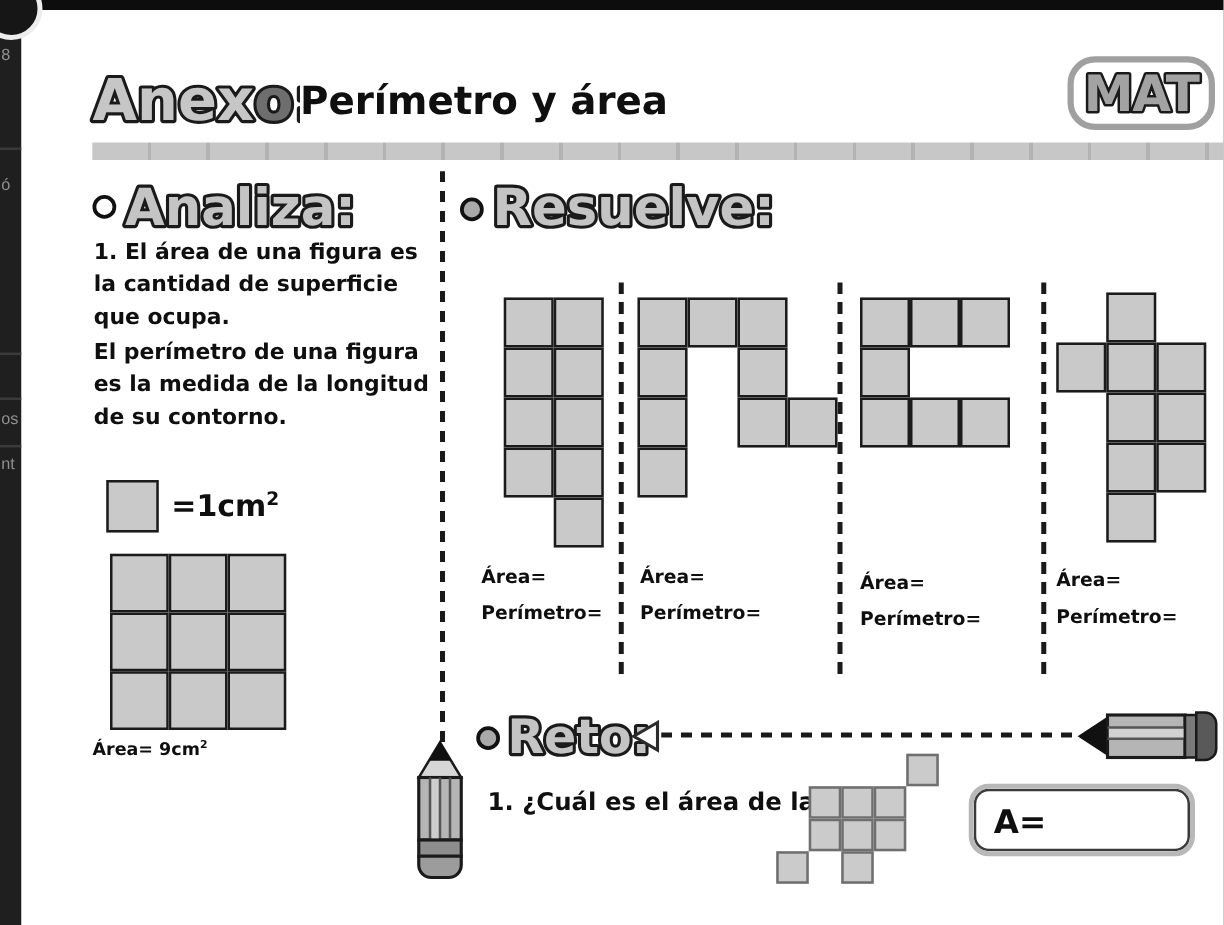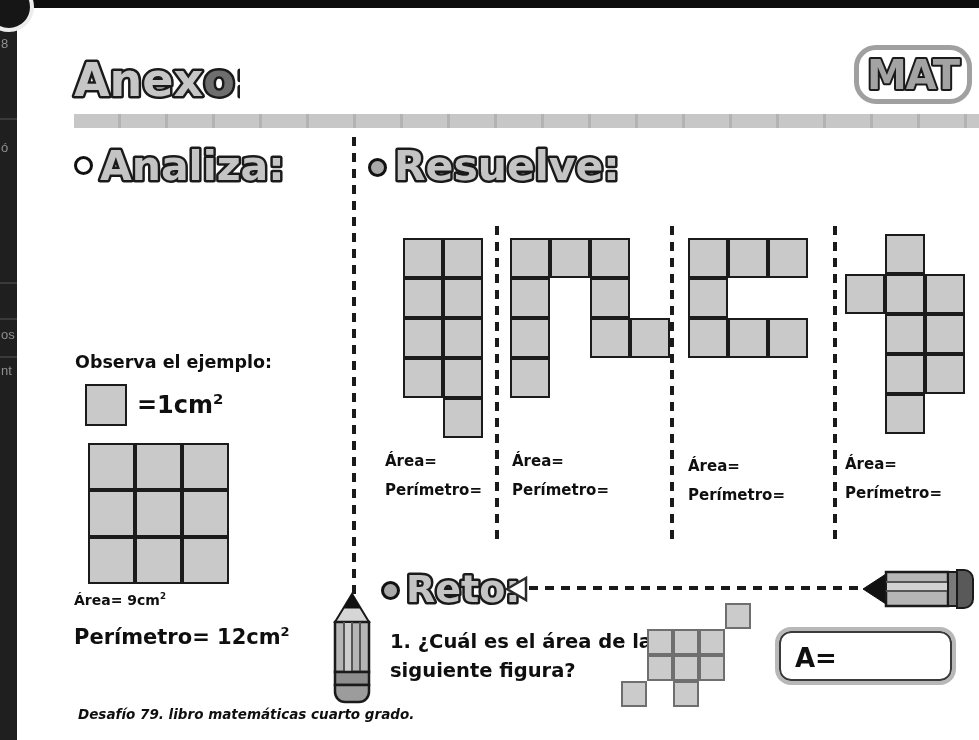--- a/index.html
+++ b/index.html
@@ -60,35 +60,37 @@
     <span class="strip-line" style="top:318px"></span>
     <span class="strip-line" style="top:356px"></span>
   </div>
   <div class="abs" id="corner-circle"></div>
 
   <svg class="abs" style="left:70px;top:46px" width="170" height="66">
     <text class="bubble" x="4" y="50" style="font-size:46px;stroke-width:5px;">
       <tspan fill="#c6c6c6">Anex</tspan><tspan fill="#6e6e6e">o</tspan><tspan fill="#3f3f3f">:</tspan>
     </text>
   </svg>
+  <div class="abs wtext" style="left:240px;top:63px;font-size:31px;">Perímetro y área</div>
   <div class="abs" id="mat-badge">
     <svg width="108" height="50">
       <text class="bubble" x="8" y="39" style="font-size:40px;stroke-width:4px;letter-spacing:-1px" fill="#a3a3a3">MAT</text>
     </svg>
   </div>
   <div class="abs" id="divider-bar"></div>
 
   <div class="abs vdash" style="left:352px;top:137px;height:458px"></div>
 
   <div class="abs bullet open" style="left:74px;top:156px"></div>
   <svg class="abs" style="left:96px;top:136px" width="240" height="58">
     <text class="bubble" x="4" y="44" style="font-size:41px;stroke-width:5px" fill="#c4c4c4">Analiza:</text>
   </svg>
 
-  <div class="abs wtext para" style="left:75px;top:350px">Observa el ejemplo:</div>
+  <div class="abs wtext para" style="left:75px;top:190px">1. El área de una figura es la cantidad de superficie que ocupa.</div>
+  <div class="abs wtext para" style="left:75px;top:270px">El perímetro de una figura es la medida de la longitud de su contorno.</div>
 
   <div class="figure" style="left: 85px; top: 384px; width: 42px; height: 42px;">
       <div class="cell" style="left: 0px; top: 0px; width: 42px; height: 42px;"></div>
     </div>
   <div class="abs wtext" style="left:137px;top:390px;font-size:24px">
     <span>=1cm</span><sup>2</sup>
   </div>
 
   <div class="figure" style="left: 88px; top: 443px; width: 141px; height: 141px;">
       <div class="cell" style="left: 0px; top: 0px; width: 47px; height: 47px;"></div>
@@ -98,25 +100,21 @@
       <div class="cell" style="left: 47px; top: 47px; width: 47px; height: 47px;"></div>
       <div class="cell" style="left: 94px; top: 47px; width: 47px; height: 47px;"></div>
       <div class="cell" style="left: 0px; top: 94px; width: 47px; height: 47px;"></div>
       <div class="cell" style="left: 47px; top: 94px; width: 47px; height: 47px;"></div>
       <div class="cell" style="left: 94px; top: 94px; width: 47px; height: 47px;"></div>
     </div>
 
   <div class="abs wtext" style="left:74px;top:591px;font-size:14px">
     <span>Área= 9cm</span><sup>2</sup>
   </div>
-  <div class="abs wtext" style="left:74px;top:624px;font-size:21px">
-    <span>Perímetro= 12cm</span><sup>2</sup>
-  </div>
-
-  <div class="abs wtext" style="left:78px;top:706px;font-size:13.5px;font-style:italic">Desafío 79. libro matemáticas cuarto grado.</div>
+
 
   <div class="abs bullet filled" style="left:368px;top:158px"></div>
   <svg class="abs" style="left:390px;top:136px" width="260" height="58">
     <text class="bubble" x="4" y="44" style="font-size:41px;stroke-width:5px" fill="#c4c4c4">Resuelve:</text>
   </svg>
 
   <div class="abs vdash" style="left:495px;top:226px;height:318px"></div>
   <div class="abs vdash" style="left:670px;top:226px;height:318px"></div>
   <div class="abs vdash" style="left:833px;top:226px;height:318px"></div>
 
@@ -197,21 +195,20 @@
     <rect x="6" y="30" width="34" height="50" fill="#b5b5b5" stroke="#1a1a1a" stroke-width="2.5"></rect>
     <rect x="16" y="31" width="7" height="48" fill="#cdcdcd"></rect>
     <line x1="15" y1="30" x2="15" y2="80" stroke="#555" stroke-width="2"></line>
     <line x1="23" y1="30" x2="23" y2="80" stroke="#555" stroke-width="2"></line>
     <line x1="31" y1="30" x2="31" y2="80" stroke="#555" stroke-width="2"></line>
     <rect x="6" y="80" width="34" height="13" fill="#8d8d8d" stroke="#1a1a1a" stroke-width="2.5"></rect>
     <path d="M6,93 h34 v7 a10,10 0 0 1 -10,10 h-14 a10,10 0 0 1 -10,-10 z" fill="#9c9c9c" stroke="#1a1a1a" stroke-width="2.5"></path>
   </svg>
 
   <div class="abs wtext" style="left:390px;top:630px;font-size:19.5px">1. ¿Cuál es el área de la</div>
-  <div class="abs wtext" style="left:390px;top:659px;font-size:19.5px">siguiente figura?</div>
 
   <div class="figure" style="left: 621px; top: 603px; width: 130px; height: 104px;">
       <div class="cell thin" style="left: 104px; top: 0px; width: 26px; height: 26px;"></div>
       <div class="cell thin" style="left: 26px; top: 26px; width: 26px; height: 26px;"></div>
       <div class="cell thin" style="left: 52px; top: 26px; width: 26px; height: 26px;"></div>
       <div class="cell thin" style="left: 78px; top: 26px; width: 26px; height: 26px;"></div>
       <div class="cell thin" style="left: 26px; top: 52px; width: 26px; height: 26px;"></div>
       <div class="cell thin" style="left: 52px; top: 52px; width: 26px; height: 26px;"></div>
       <div class="cell thin" style="left: 78px; top: 52px; width: 26px; height: 26px;"></div>
       <div class="cell thin" style="left: 0px; top: 78px; width: 26px; height: 26px;"></div>

